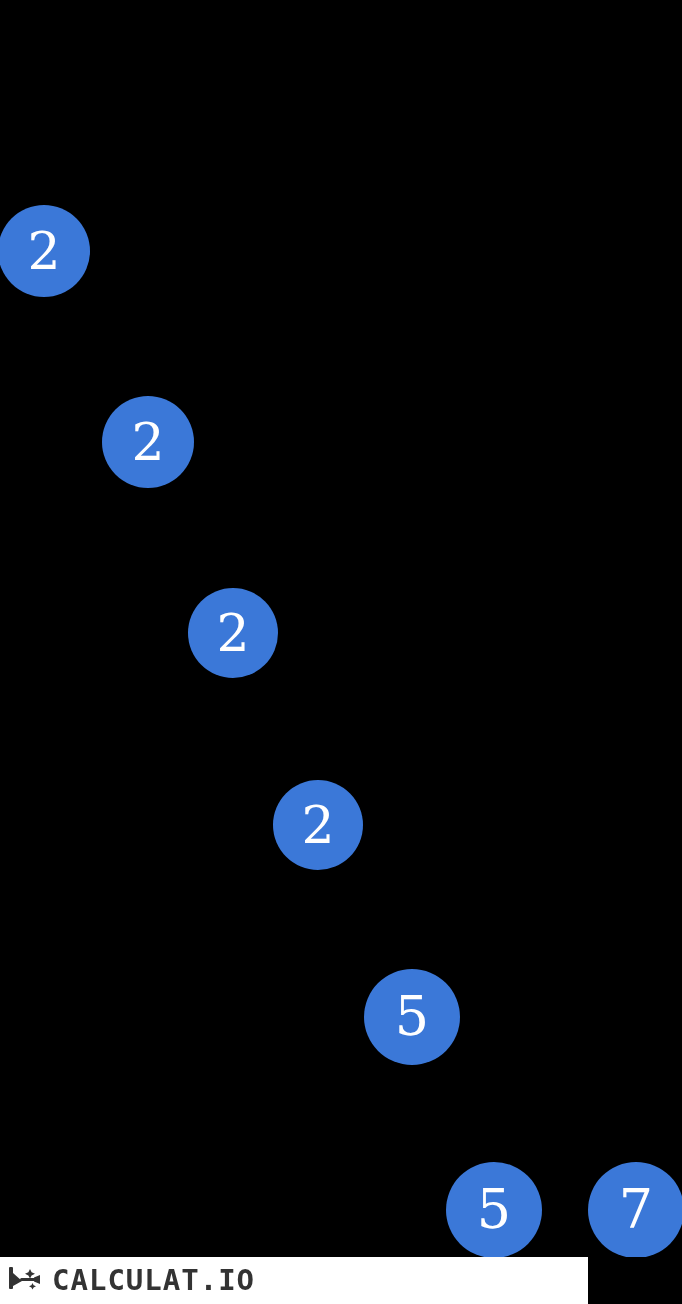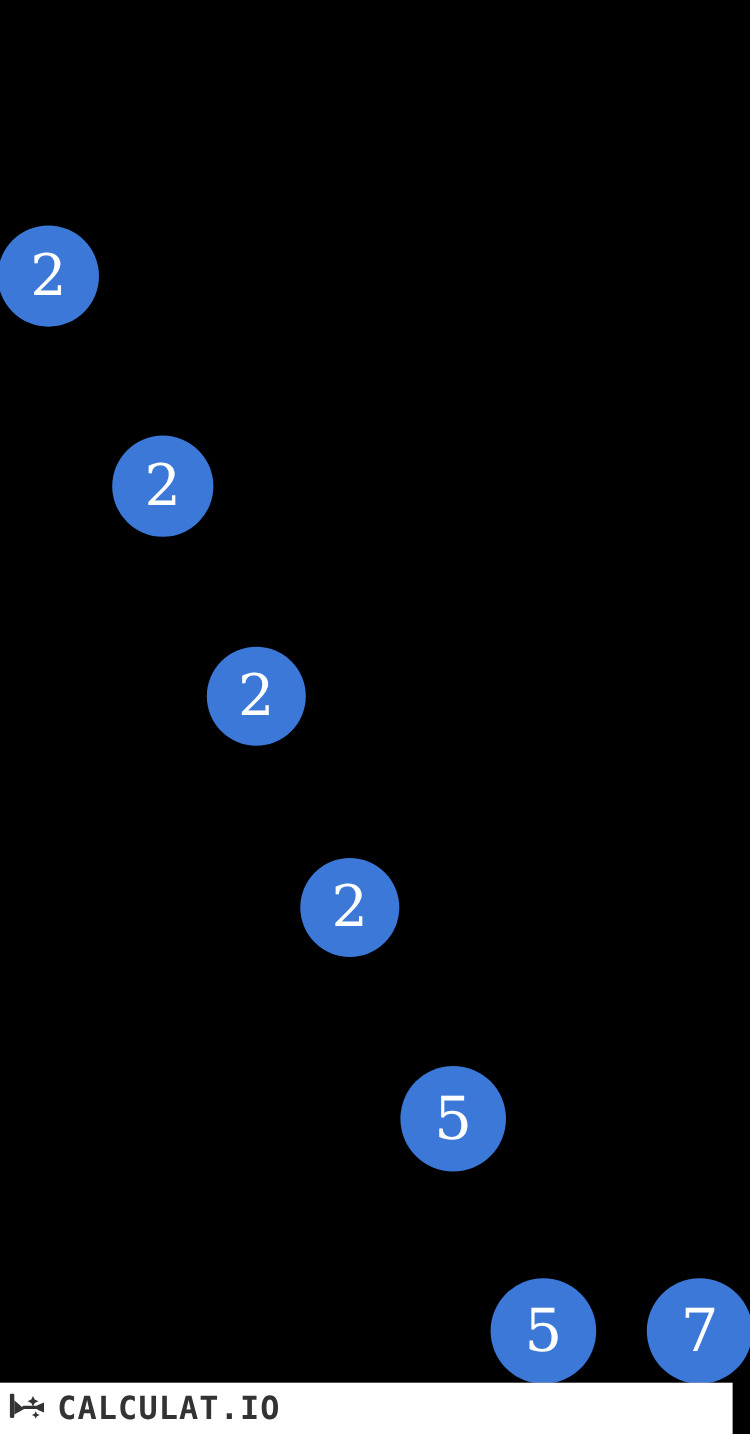--- a/index.html
+++ b/index.html
@@ -49,21 +49,21 @@
     display: block;
     text-align: center;
     user-select: none;
   }
 
   
   #footer {
     position: absolute;
     left: 0;
     top: 1257px;
-    width: 666px;
+    width: 588px;
     height: 47px;
     background: #ffffff;
     display: flex;
     align-items: center;
   }
 
   #logo {
     display: flex;
     align-items: center;
     margin-left: 6px;

